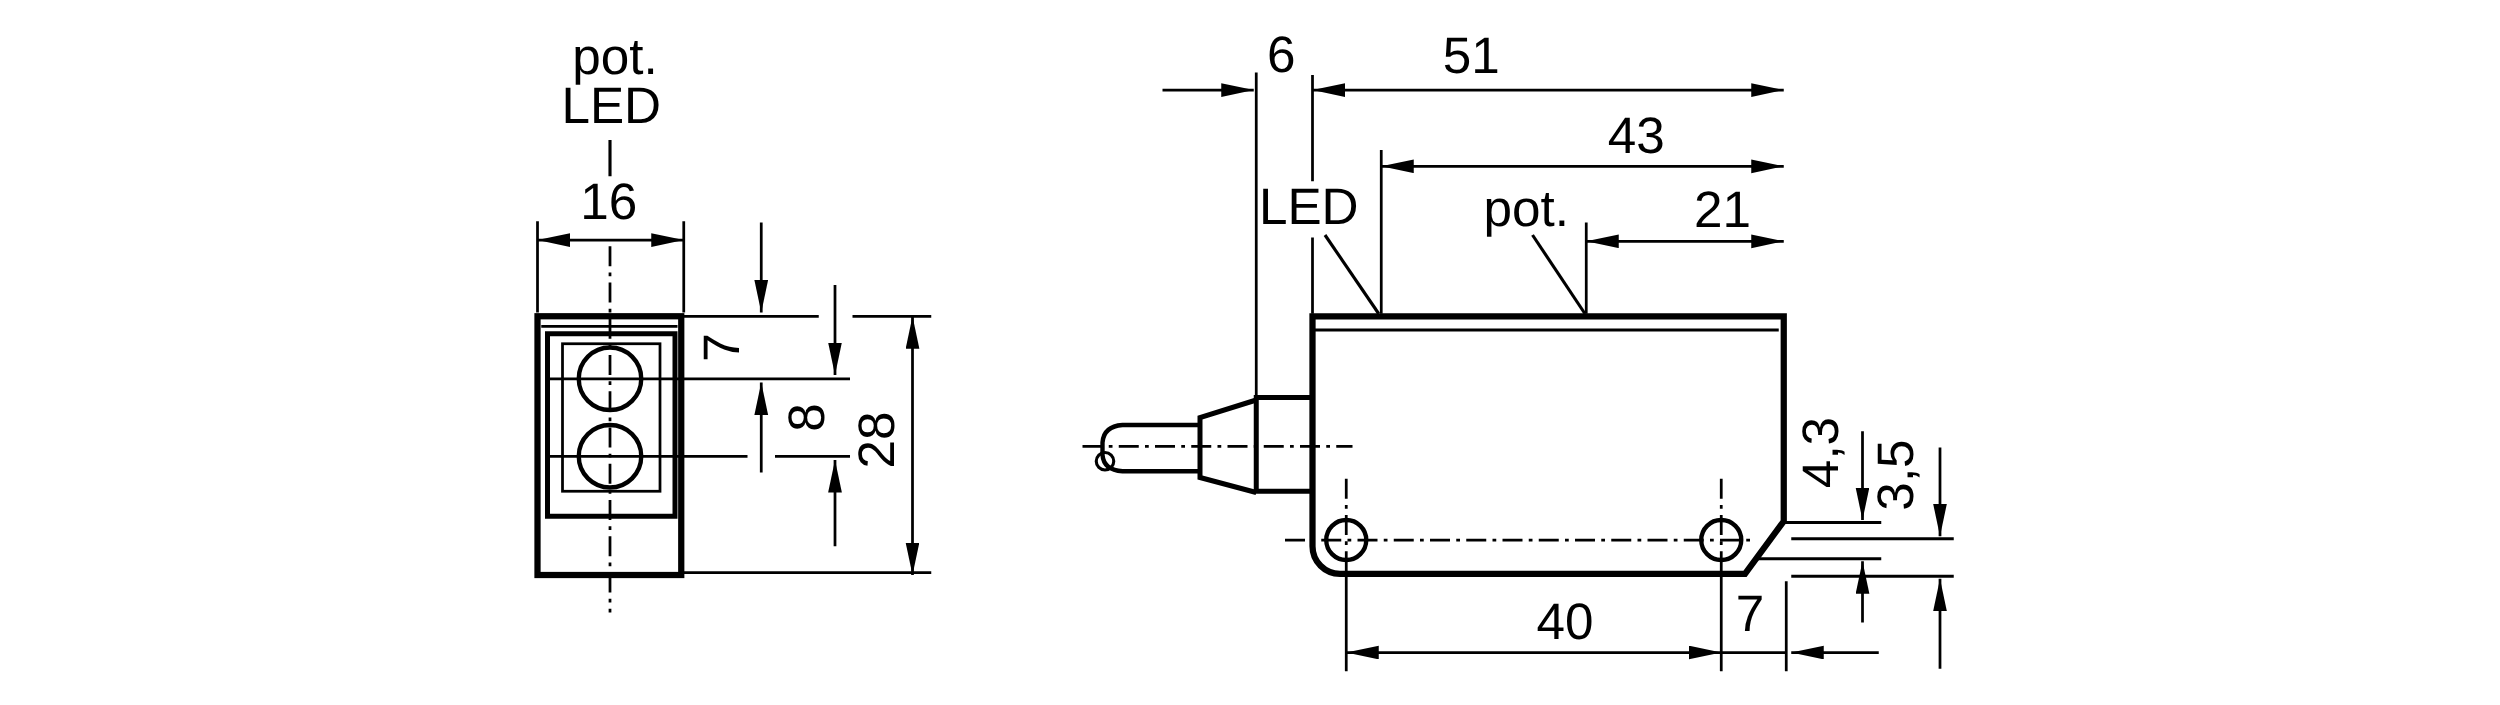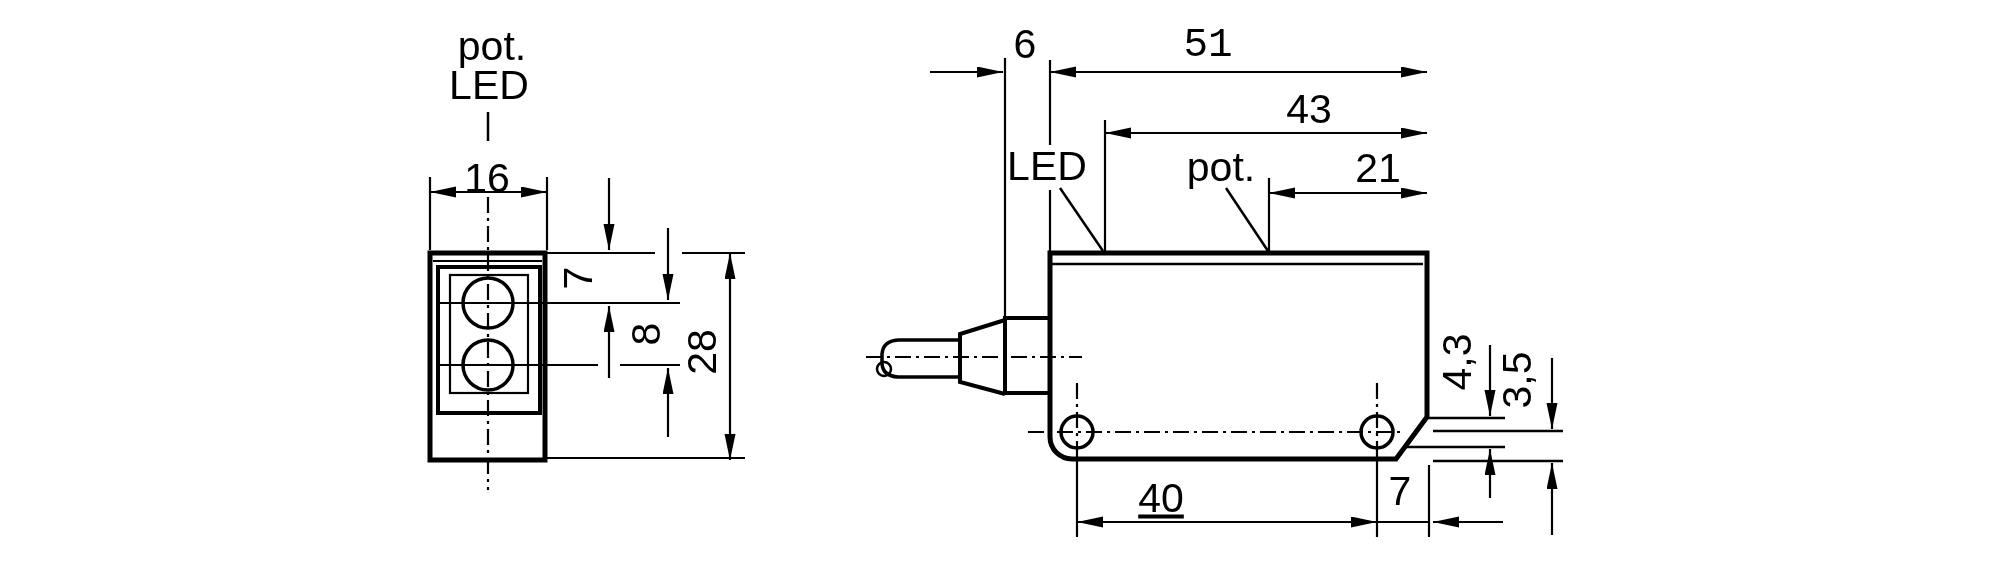--- a/index.html
+++ b/index.html
@@ -105,29 +105,29 @@
 
       <line class="t2" x1="1429" y1="465" x2="1429" y2="537"></line>
       <line class="t2" x1="1077" y1="522" x2="1377" y2="522" marker-start="url(#ah)" marker-end="url(#ah)"></line>
       <line class="t2" x1="1377" y1="522" x2="1429" y2="522"></line>
       <line class="t2" x1="1503" y1="522" x2="1433" y2="522" marker-end="url(#ah)"></line>
     </g>
   </svg>
 
   <div class="dim-label" style="left:492px;top:46px;">pot.</div>
   <div class="dim-label" style="left:489px;top:85px;">LED</div>
-  <div class="dim-label" style="left:487px;top:162px;margin-top:16px;">16</div>
+  <div class="dim-label" style="left:487px;top:162px;">16</div>
   <div class="dim-label v" style="left:578px;top:278px;">7</div>
   <div class="dim-label v" style="left:646px;top:334px;">8</div>
   <div class="dim-label v" style="left:702px;top:352px;">28</div>
 
   <div class="dim-label" style="left:1025px;top:44px;">6</div>
-  <div class="dim-label" style="left:1208px;top:45px;font-family:Liberation Mono, monospace;">51</div>
+  <div class="dim-label" style="left:1177px;top:45px;">51</div>
   <div class="dim-label" style="left:1265px;top:109px;margin-left:44px;">43</div>
   <div class="dim-label" style="left:1047px;top:166px;">LED</div>
   <div class="dim-label" style="left:1221px;top:167px;">pot.</div>
   <div class="dim-label" style="left:1378px;top:168px;">21</div>
   <div class="dim-label v" style="left:1457px;top:362px;">4,3</div>
   <div class="dim-label v" style="left:1517px;top:380px;">3,5</div>
-  <div class="dim-label" style="left:1161px;top:498px;text-decoration:underline;">40</div>
+  <div class="dim-label" style="left:1252px;top:498px;">40</div>
   <div class="dim-label" style="left:1400px;top:491px;">7</div>
 
 </div>
 
 </body></html>

